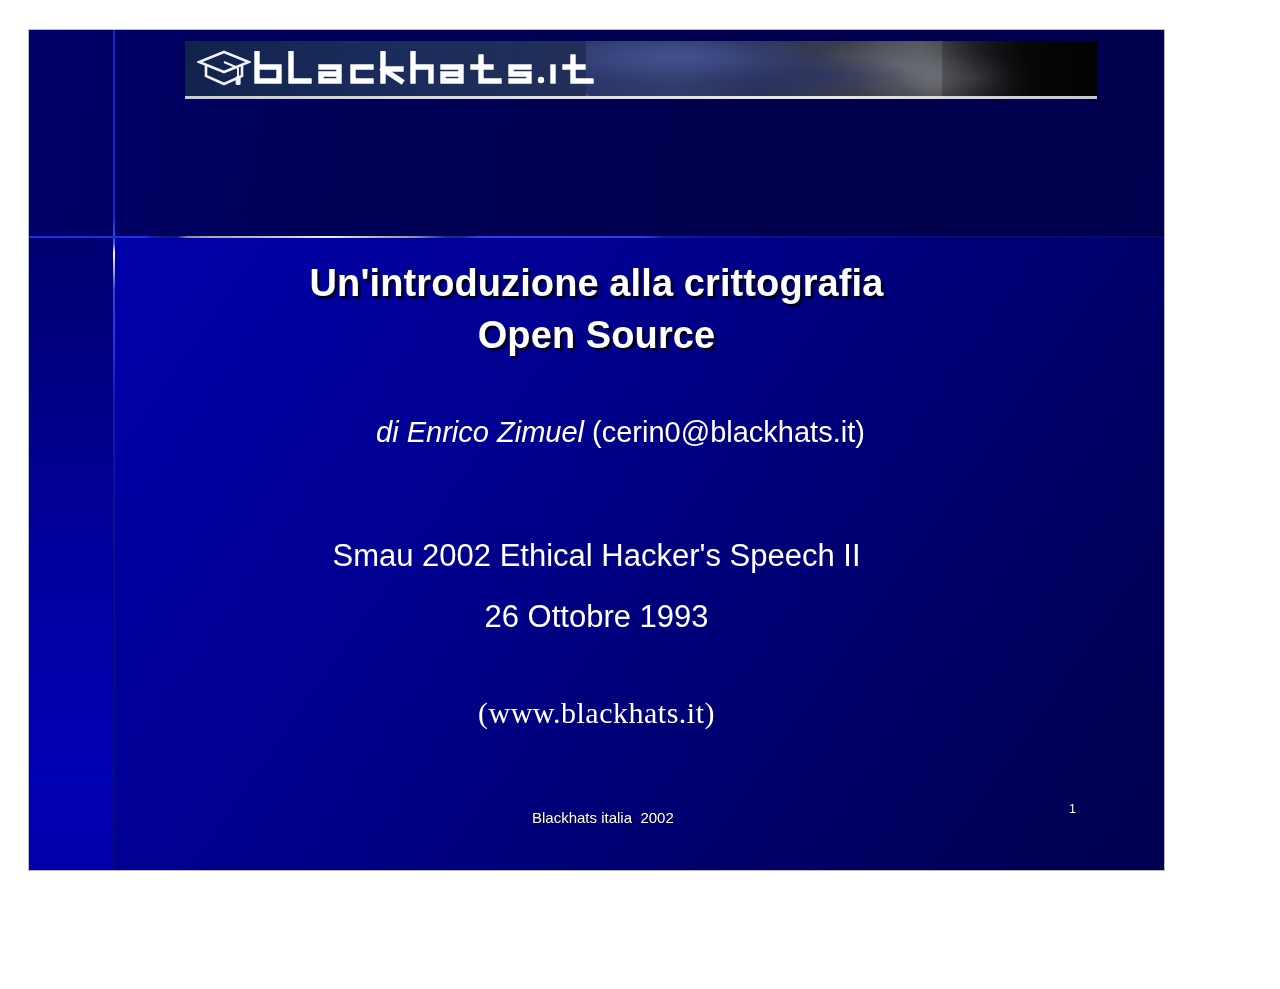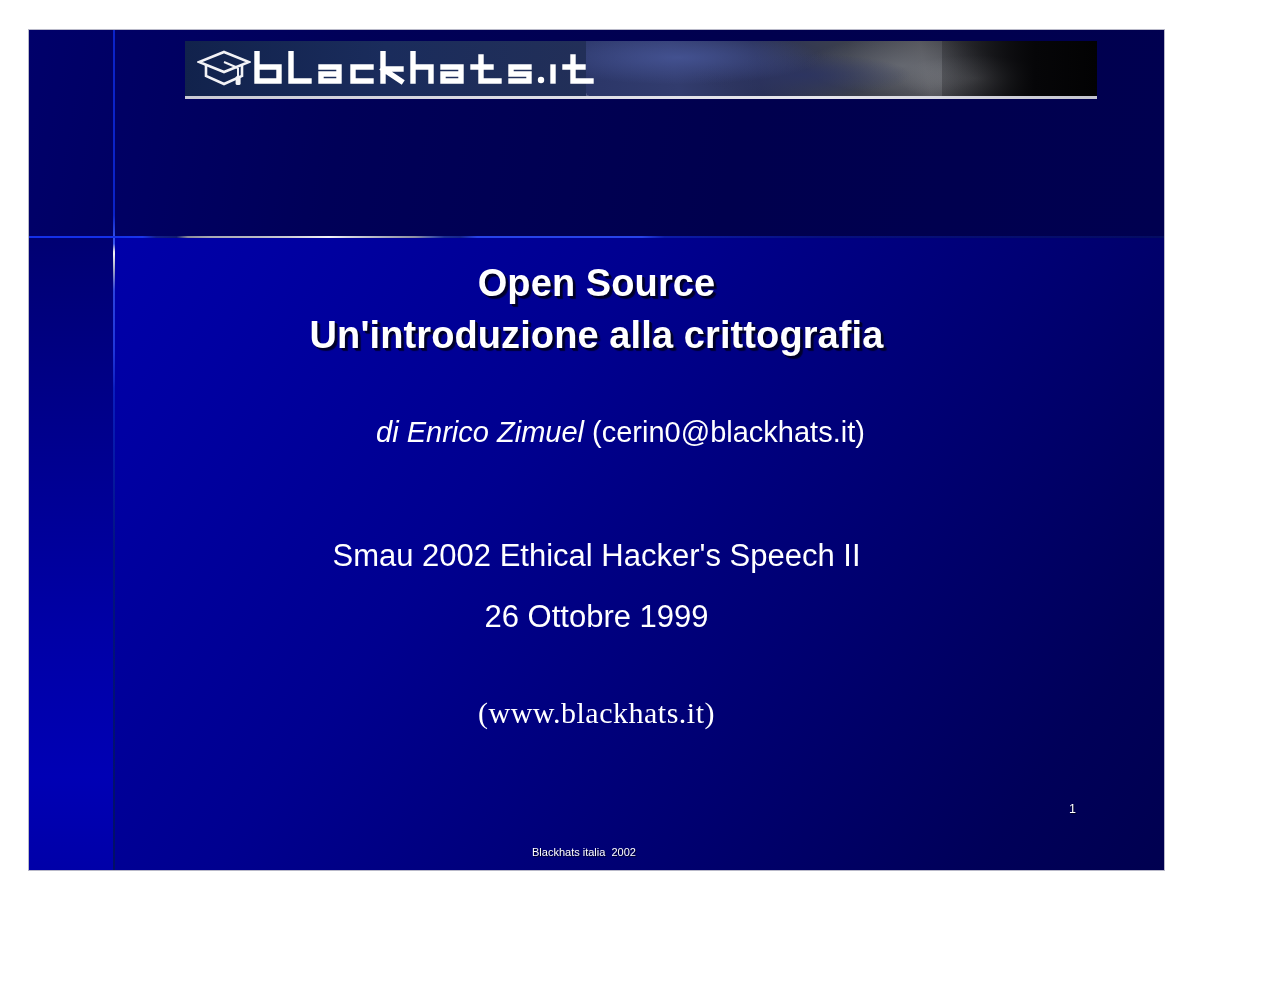--- a/index.html
+++ b/index.html
@@ -129,22 +129,22 @@
   }
   .site {
     position: absolute; left: 0; top: 663px; width: 100%;
     font-size: 30px; line-height: 40px;
     font-family: Liberation Serif, serif;
     letter-spacing: .5px;
   }
 
   
   .footer-left {
-    position: absolute; left: 503px; top: 816px;
-    font-size: 11px; color: #ffffff;
+    position: absolute; left: 503px; top: 779px;
+    font-size: 15px; color: #ffffff;
     text-shadow: 1px 1px 0 rgba(0,0,25,.8);
     white-space: pre;
   }
   .footer-page {
     position: absolute; left: 1040px; top: 772px;
     font-size: 12.5px; color: #ffffff;
     text-shadow: 1px 1px 0 rgba(0,0,25,.8);
   }
 </style>
 </head>
@@ -200,29 +200,29 @@
           <path d="M320,6 L320,30 L338,30 M312,16 L330,16"></path>
         </g>
         <circle cx="288" cy="29" r="3.2" fill="#ffffff"></circle>
       </svg>
     </div>
   </div>
   <div class="banner-rule"></div>
 
   <div class="stage">
     <div class="title">
+      <div>Un'introduzione alla crittografia</div>
       <div>Open Source</div>
-      <div>Un'introduzione alla crittografia</div>
     </div>
 
     <div class="author">
       <em>di Enrico Zimuel</em><span> (cerin0@blackhats.it)</span>
     </div>
 
     <div class="event">Smau 2002 Ethical Hacker's Speech II</div>
-    <div class="date">26 Ottobre 1999</div>
+    <div class="date">26 Ottobre 1993</div>
     <div class="site">(www.blackhats.it)</div>
   </div>
 
   <div class="footer-left">Blackhats italia  2002</div>
   <div class="footer-page">1</div>
 
 </div>
 
 </body></html>

